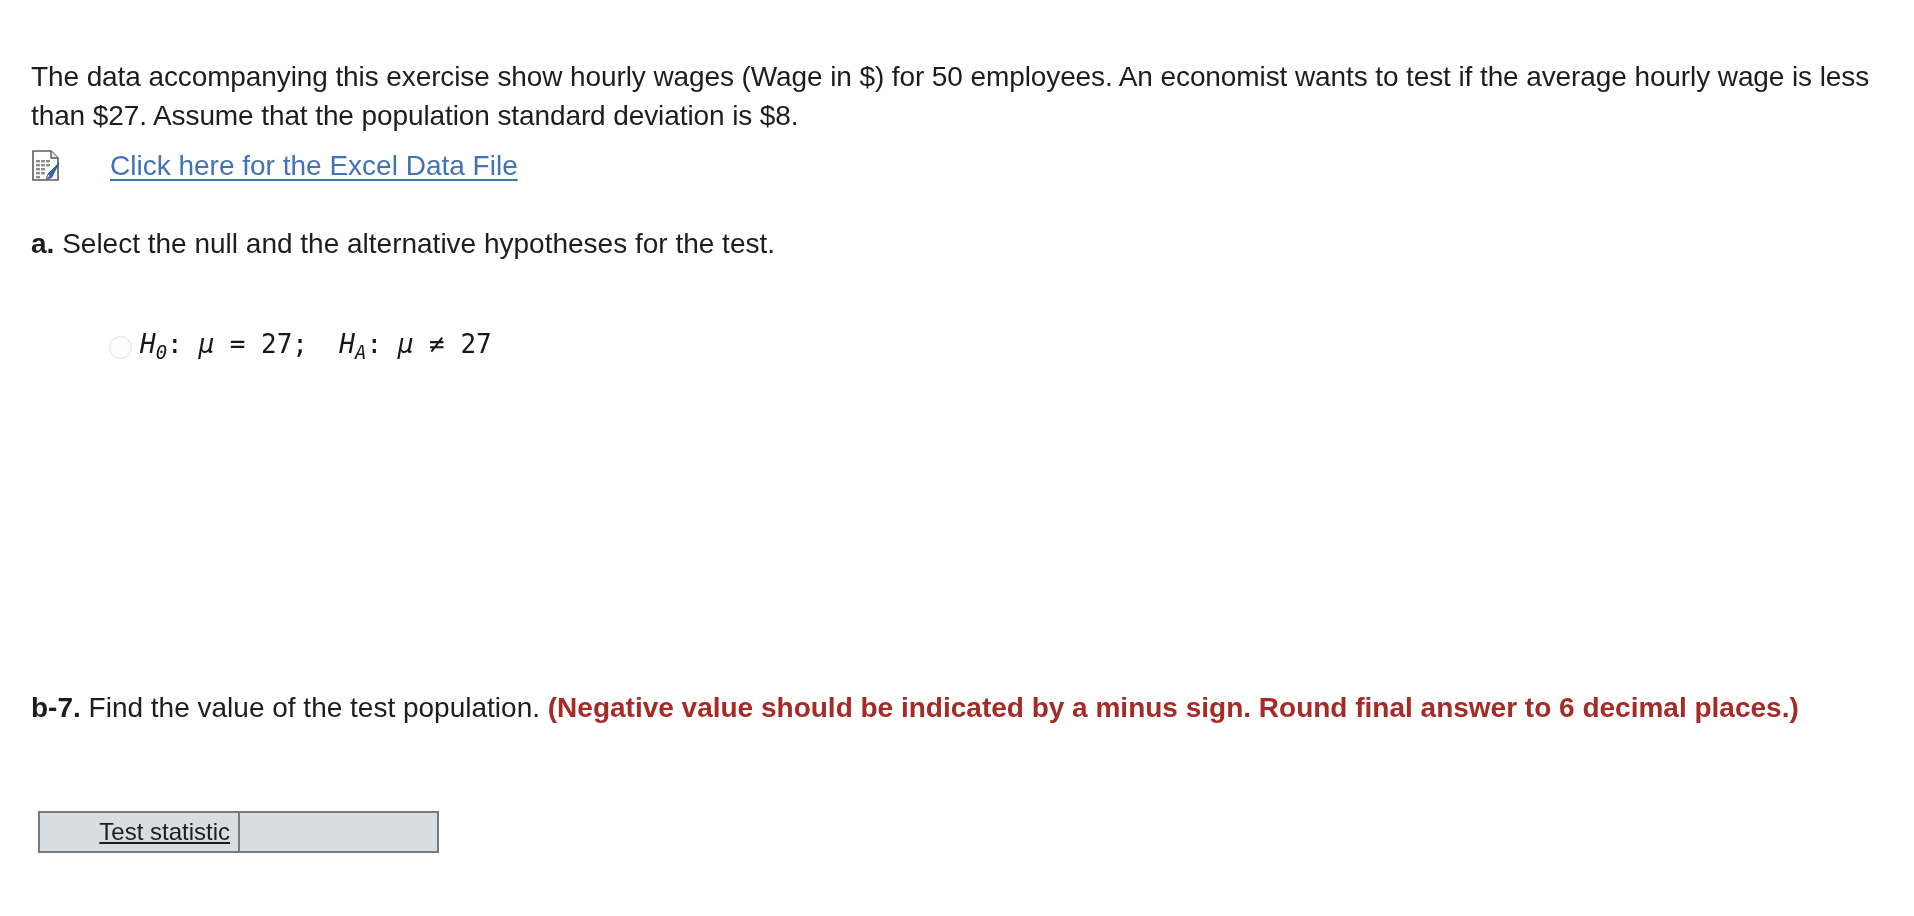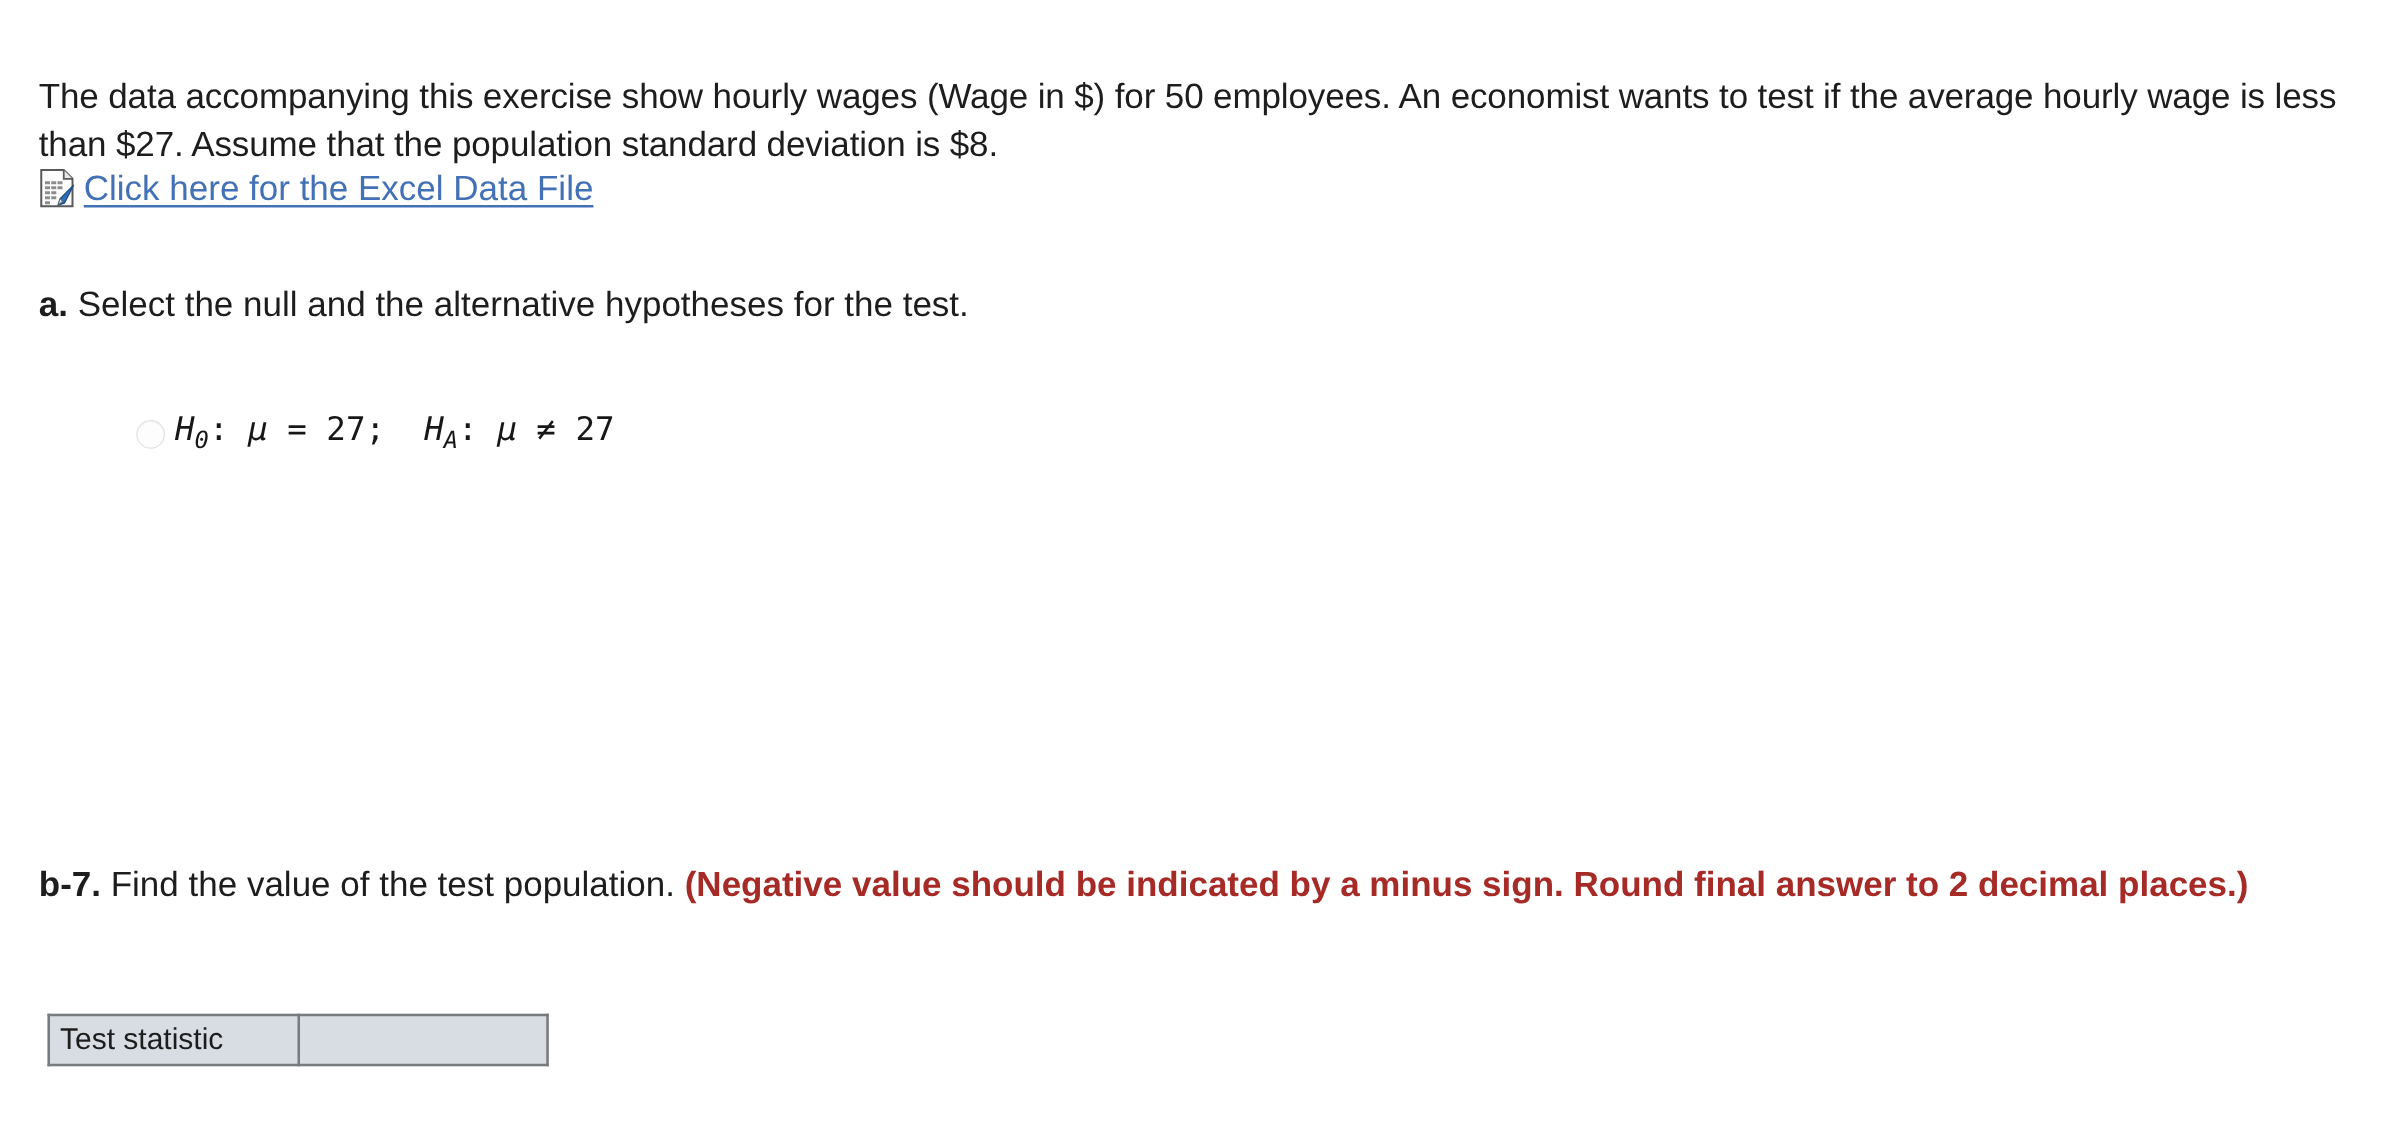--- a/index.html
+++ b/index.html
@@ -32,23 +32,24 @@
     font-size: 28px;
     line-height: 39px;
     color: #1d1d1d;
     letter-spacing: -0.1px;
   }
 
   
   .filelink-row {
     position: absolute;
     left: 31px;
-    top: 135px;
+    top: 150px;
     display: flex;
     align-items: flex-end;
+    gap: 43px;
   }
   .excel-icon {
     width: 30px;
     height: 32px;
     margin-right: 6px;
     flex: none;
     display: block;
   }
   .filelink {
     font-size: 28px;
@@ -146,21 +147,22 @@
     background: #d8dce3;
     height: 38px;
     padding: 0 8px;
     font-size: 24px;
     line-height: 38px;
     color: #1d1d1d;
     font-family: "Liberation Sans", sans-serif;
   }
   .answer-table td.label-cell {
     width: 182px;
-    text-align: left;
+    text-align: right;
+    text-decoration: underline;
   }
   .answer-table td.value-cell {
     width: 181px;
     text-align: left;
     cursor: text;
   }
 </style>
 </head>
 <body>
 
@@ -205,21 +207,21 @@
       <span class="hyp"><span>H</span><span class="sub">0</span><span class="rel">:</span> <span>μ</span> <span class="rel">=</span> <span class="num">27</span><span class="rel">;</span>  <span>H</span><span class="sub">A</span><span class="rel">:</span> <span>μ</span> <span class="rel">≠</span> <span class="num">27</span></span>
     </div>
 
 
 
   </div>
 
   <div class="part-b">
     <span class="lbl">b-7.</span>
     <span>Find the value of the test population.</span>
-    <span class="red">(Negative value should be indicated by a minus sign. Round final answer to 2 decimal places.)</span>
+    <span class="red">(Negative value should be indicated by a minus sign. Round final answer to 6 decimal places.)</span>
   </div>
 
   <table class="answer-table">
     <tbody>
       <tr>
         <td class="label-cell">Test statistic</td>
         <td class="value-cell"></td>
       </tr>
     </tbody>
   </table>

